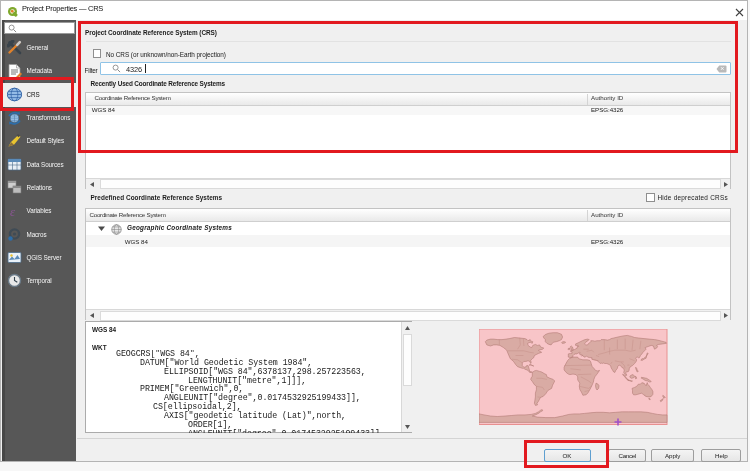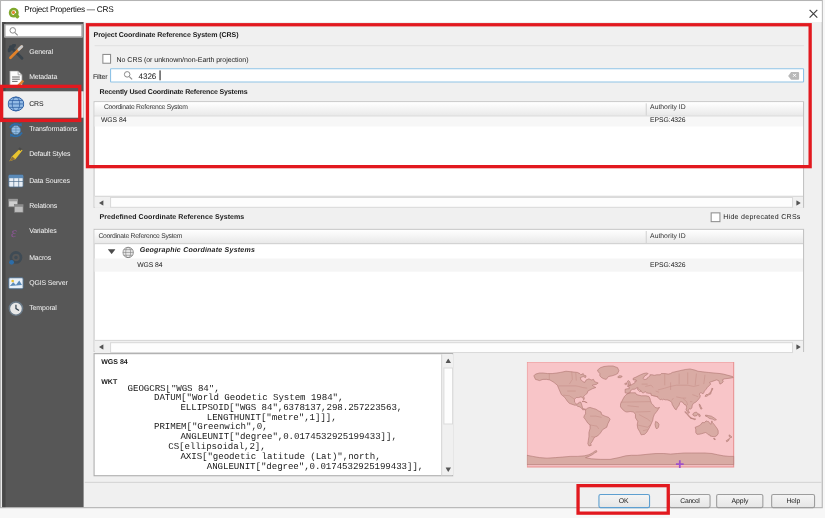--- a/index.html
+++ b/index.html
@@ -176,20 +176,21 @@
     <div class="t" style="left:6px;top:21.5px;font-size:6.4px;font-weight:bold;">WKT</div>
     <div class="abs" style="left:0;top:28px;width:313px;height:82.5px;overflow:hidden;font-family:'Liberation Mono',monospace;font-size:8.3px;line-height:8.85px;color:#1a1a1a;letter-spacing:-0.06px;">
       <div style="padding-left:30px;white-space:pre;">GEOGCRS["WGS 84",</div>
       <div style="padding-left:54px;white-space:pre;">DATUM["World Geodetic System 1984",</div>
       <div style="padding-left:78px;white-space:pre;">ELLIPSOID["WGS 84",6378137,298.257223563,</div>
       <div style="padding-left:102px;white-space:pre;">LENGTHUNIT["metre",1]]],</div>
       <div style="padding-left:54px;white-space:pre;">PRIMEM["Greenwich",0,</div>
       <div style="padding-left:78px;white-space:pre;">ANGLEUNIT["degree",0.0174532925199433]],</div>
       <div style="padding-left:54px;white-space:pre;margin-left:13px;">CS[ellipsoidal,2],</div>
       <div style="padding-left:78px;white-space:pre;">AXIS["geodetic latitude (Lat)",north,</div>
+      <div style="padding-left:102px;white-space:pre;">ORDER[1],</div>
       <div style="padding-left:102px;white-space:pre;">ANGLEUNIT["degree",0.0174532925199433]],</div>
     </div>
     <div class="abs" style="left:315px;top:0;width:10.5px;height:109.5px;background:#f0f0f0;border-left:1px solid #d8d8d8;">
       <svg class="abs" style="left:2.5px;top:3.5px" width="5" height="5" viewBox="0 0 5 5">
           <path d="M0,4 L2.5,0 L5,4 Z" fill="#555"></path>
         </svg>
       <div class="abs" style="left:0.5px;top:11.5px;width:9px;height:52px;background:#fdfdfd;border:1px solid #dadada;"></div>
       <svg class="abs" style="left:2.5px;top:101.5px" width="5" height="5" viewBox="0 0 5 5">
           <path d="M0,1 L2.5,5 L5,1 Z" fill="#555"></path>
         </svg>

